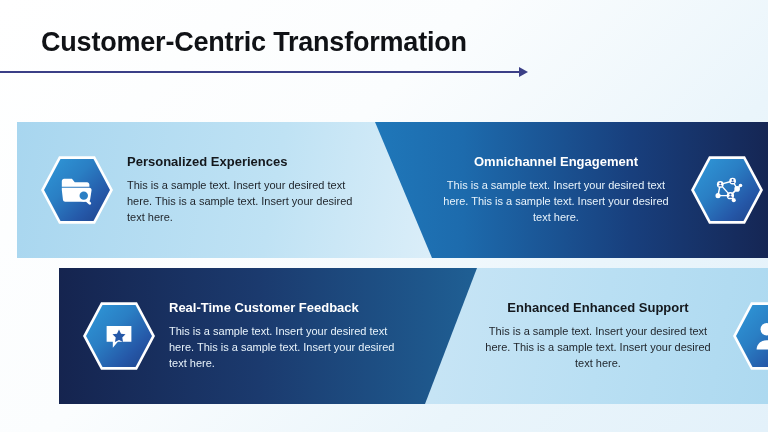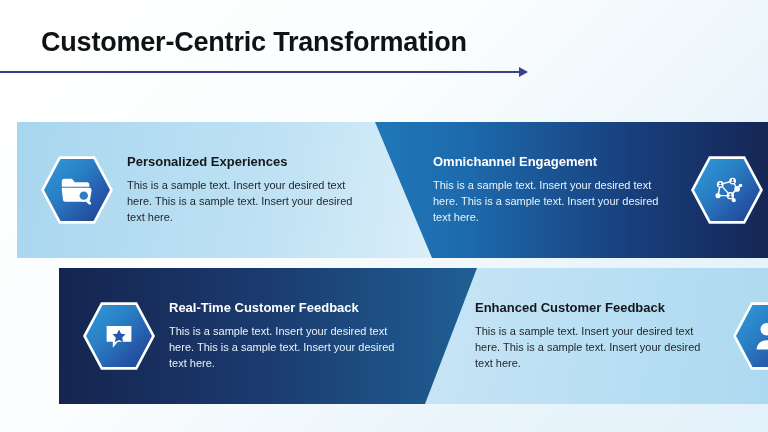--- a/index.html
+++ b/index.html
@@ -80,21 +80,21 @@
     clip-path:polygon(25% 3%,75% 3%,100% 50%,75% 97%,25% 97%,0% 50%);
     background:linear-gradient(135deg,#2f9ada 0%,#2a7fc4 40%,#2558a8 72%,#1e3f86 100%);
   }
   .hex-glyph{
     position:absolute;inset:0;display:flex;align-items:center;justify-content:center;
   }
   .hex-glyph svg{width:36px;height:36px;display:block;}
 
   .txtblock{position:absolute;top:50%;transform:translateY(-50%);}
   .txt-l{left:110px;width:245px;text-align:left;}
-  .txt-r{right:106px;width:246px;text-align:left;}
+  .txt-r{right:106px;width:246px;text-align:center;}
 
   .p-head{
     font-size:13px;font-weight:bold;margin:0 0 9px 0;line-height:1.1;
   }
   .p-body{
     font-size:11px;line-height:1.42;margin:0;
   }
   .dark .p-head{color:#14181d;}
   .dark .p-body{color:#1e2329;}
   .light .p-head{color:#ffffff;}
@@ -197,19 +197,19 @@
         <div class="hex-glyph">
           <svg viewBox="0 0 64 64" xmlns="http://www.w3.org/2000/svg" fill="#ffffff">
             <circle cx="28" cy="20" r="11"></circle>
             <path d="M38 10c6 0 10 4.6 10 10.4 0 6-3.6 9.6-8.4 10.4l-1.2-4.2c3.4-.5 5.6-3 5.6-6.2 0-3.6-2.6-6.3-6-6.3z"></path>
             <path d="M33.5 28.8c0-2 1.7-3.6 3.8-3.6s3.8 1.6 3.8 3.6-1.7 3.6-3.8 3.6-3.8-1.6-3.8-3.6z"></path>
             <path d="M10 56c0-9.4 8.1-16.4 18-16.4S46 46.6 46 56z"></path>
           </svg>
         </div>
       </div>
       <div class="txtblock txt-r">
-        <p class="p-head">Enhanced Customer Feedback</p>
+        <p class="p-head">Enhanced Enhanced Support</p>
         <p class="p-body">This is a sample text. Insert your desired text here. This is a sample text. Insert your desired text here.</p>
       </div>
     </div>
   </div>
 
 </div>
 
 </body></html>

